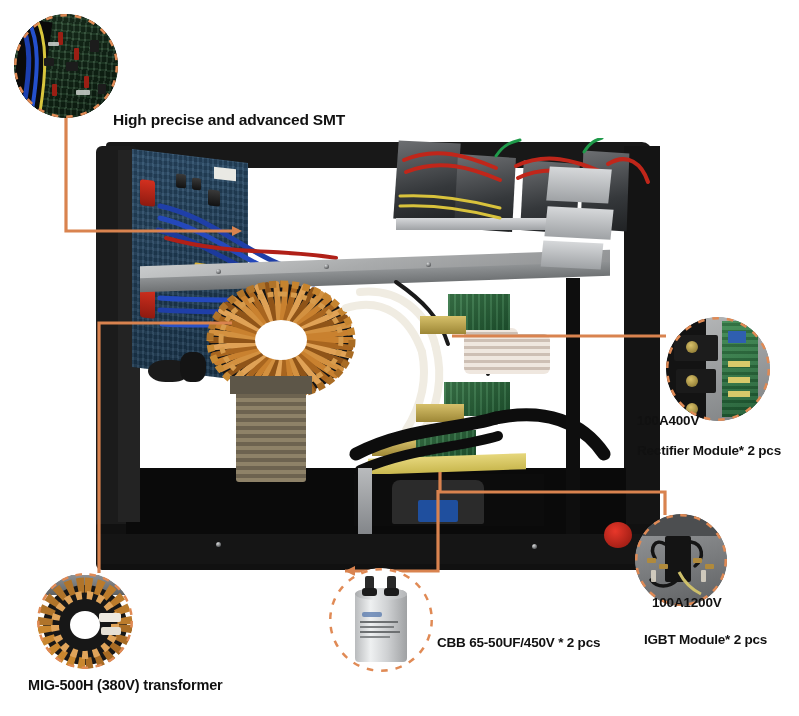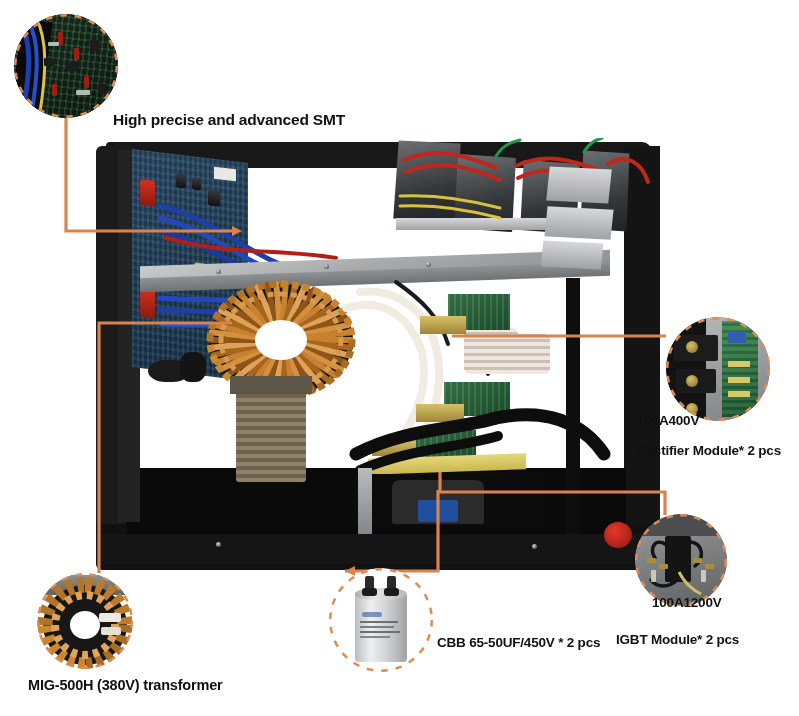--- a/index.html
+++ b/index.html
@@ -34,21 +34,21 @@
     color: #111111;
     font-weight: bold;
     font-family: "Liberation Sans", sans-serif;
     white-space: nowrap;
     letter-spacing: -0.2px;
   }
   .label-smt   { left: 113px; top: 82px;  font-size: 15.5px; margin-top: 29px; }
   .label-rect1 { left: 637px; top: 413px; font-size: 13.5px; }
   .label-rect2 { left: 637px; top: 443px; font-size: 13.5px; }
   .label-igbt1 { left: 652px; top: 595px; font-size: 13.5px; text-align: center; }
-  .label-igbt2 { left: 616px; top: 632px; font-size: 13.5px; }
+  .label-igbt2 { left: 644px; top: 632px; font-size: 13.5px; }
   .label-xfmr  { left: 28px;  top: 677px; font-size: 14.5px; }
   .label-cap1  { left: 437px; top: 635px; font-size: 13.5px; }
   .label-cap2  { left: 437px; top: 668px; font-size: 13.5px; }
   .label-cap3  { left: 437px; top: 700px; font-size: 13.5px; }
 
   
   .bubble {
     position: absolute;
     border-radius: 50%;
     overflow: hidden;

